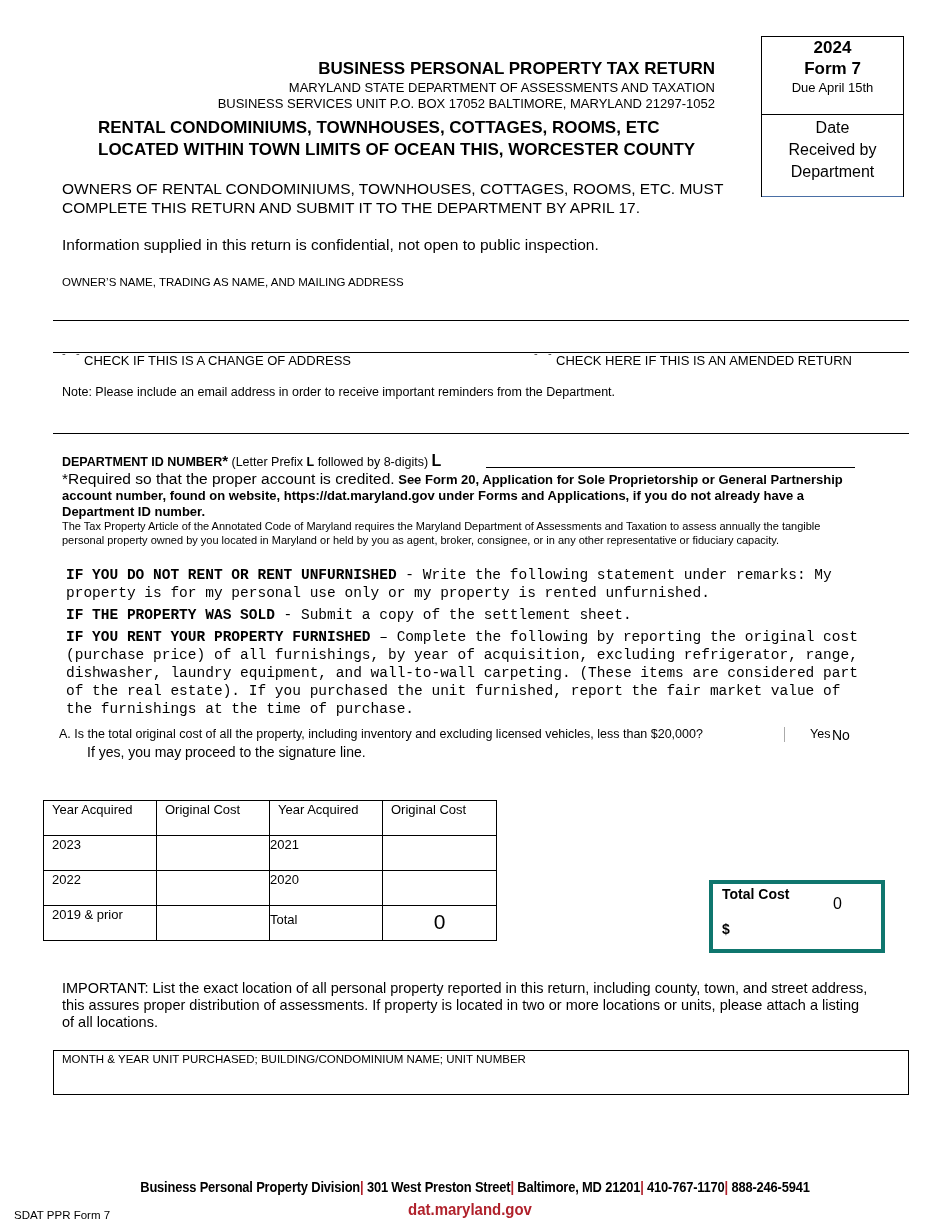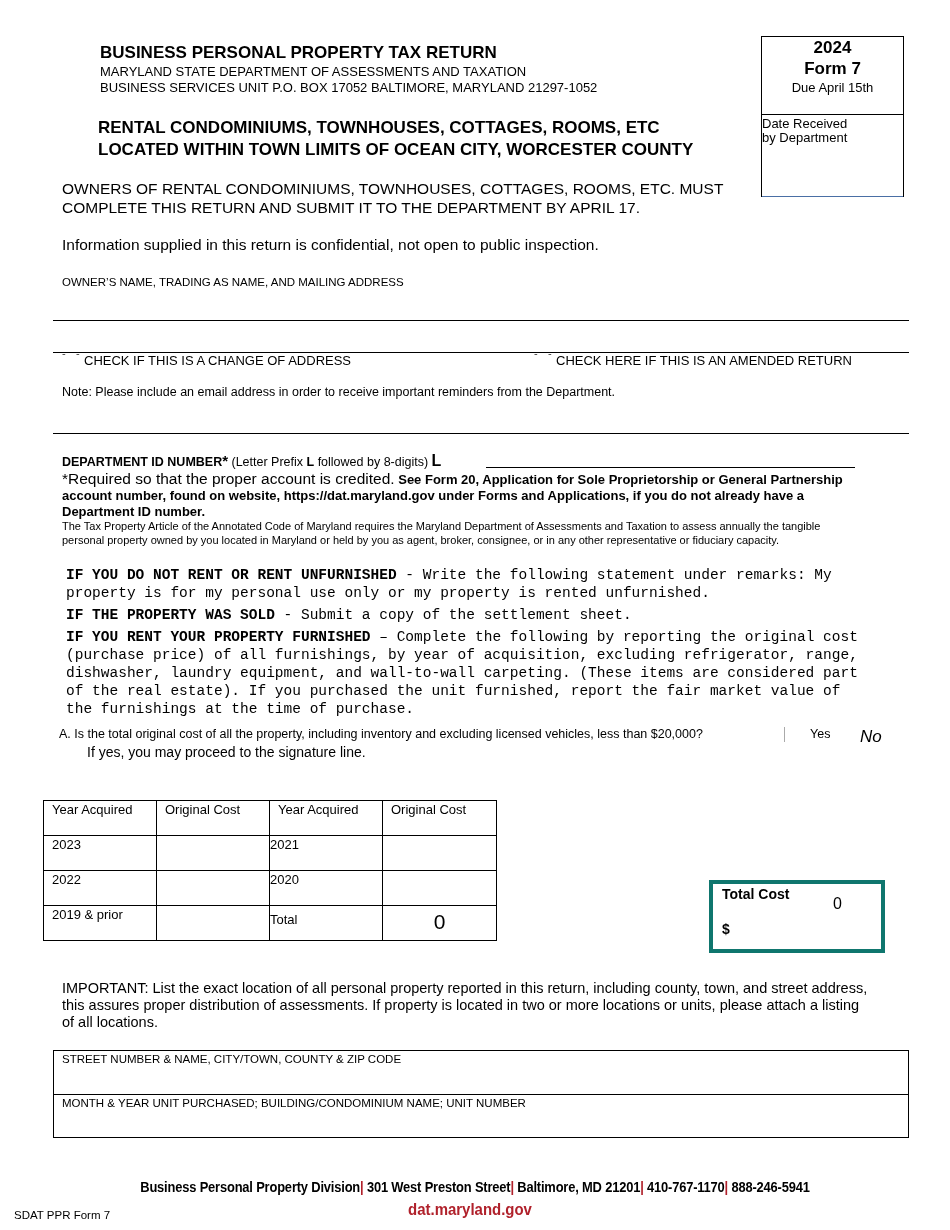--- a/index.html
+++ b/index.html
@@ -1,35 +1,35 @@
 <!DOCTYPE html>
 <html><head>
 <meta charset="utf-8">
 <style>
   html, body { margin: 0; padding: 0; background: #ffffff; }
   body { width: 950px; height: 1230px; position: relative; overflow: hidden;
          font-family: "Liberation Sans", sans-serif; color: #000; }
   .abs { position: absolute; }
-  .center { text-align: left; }
+  .center { text-align: right; margin-top: 16px; }
   .b { font-weight: bold; }
 
   
   #hdr-title { left: 100px; top: 43px; width: 615px; font-size: 17px; font-weight: bold; }
   #hdr-sub1 { left: 100px; top: 64px; width: 615px; font-size: 13px; }
   #hdr-sub2 { left: 100px; top: 80px; width: 615px; font-size: 13px; }
   #hdr-h2a { left: 98px; top: 118px; font-size: 17px; font-weight: bold; }
   #hdr-h2b { left: 98px; top: 140px; font-size: 17px; font-weight: bold; }
 
   
   #formbox { left: 761px; top: 36px; width: 141px; height: 159px; border: 1px solid #000; }
   #formbox .top { height: 77px; border-bottom: 1px solid #000; text-align: center; }
   #fb-year { font-size: 17px; font-weight: bold; padding-top: 1px; line-height: 20px; }
   #fb-form { font-size: 17px; font-weight: bold; line-height: 21px; }
   #fb-due { font-size: 13px; line-height: 18px; }
-  #fb-recv { font-size: 13px; text-align: left; padding-top: 2px; line-height: 14px; }
+  #fb-recv { font-size: 16px; text-align: center; padding-top: 2px; line-height: 22px; }
   #formbox .bot-line { position: absolute; left: 0; right: 0; bottom: -1px; height: 1px; background: #4a6fa5; }
 
   
   #intro { left: 62px; top: 179px; width: 680px; font-size: 15.5px; line-height: 19px; }
   #intro2 { left: 62px; top: 236px; font-size: 15.5px; }
   #owner-lbl { left: 62px; top: 276px; font-size: 11.5px; }
   .hline { position: absolute; height: 1px; background: #000; }
 
   .chk { position: absolute; font-size: 13px; text-align: center; }
   .chk .tick { display: inline-block; width: 22px; font-size: 10px; vertical-align: top; letter-spacing: 4px; }
@@ -40,21 +40,21 @@
   #dept .big { font-size: 16px; font-weight: bold; }
   #dept-line { left: 486px; top: 467px; width: 369px; }
   #req { left: 62px; top: 471px; width: 800px; font-size: 13px; line-height: 16px; }
   #req .lead { font-size: 15.5px; }
   #law { left: 62px; top: 519px; width: 780px; font-size: 11px; line-height: 14px; }
   #instr { left: 62px; top: 562px; width: 810px; font-size: 14.5px; line-height: 18px; }
   #instr p { margin: 4px; font-family: Liberation Mono, monospace; }
 
   #qa { left: 59px; top: 727px; font-size: 12.5px; }
   #qa-yes { left: 810px; top: 727px; font-size: 12.5px; }
-  #qa-no { left: 860px; top: 727px; font-size: 17px; font-style: italic; }
+  #qa-no { left: 832px; top: 727px; font-size: 14px; }
   #qa-sub { left: 87px; top: 744px; font-size: 14px; }
   #qa-bar { left: 784px; top: 727px; width: 1px; height: 15px; background: #aaa; }
 
   
   #cost-table { left: 43px; top: 800px; border-collapse: collapse; font-size: 13px; }
   #cost-table td { border: 1px solid #000; width: 113px; height: 35px; vertical-align: top; padding: 1px 0 0 8px; box-sizing: border-box; }
   #cost-table td.cnt { padding-left: 0; }
   #cost-table td.c4 { width: 114px; }
   #cost-table td.zero { font-size: 21px; text-align: center; padding: 4px 0 0 0; }
 
@@ -74,21 +74,21 @@
   #footer2 { left: 0; top: 1200px; width: 940px; font-size: 17px; font-weight: bold; text-align: center; color: #b0212b; transform: scaleX(0.88); }
   #footer-code { left: 14px; top: 1209px; font-size: 11.5px; }
 </style>
 </head>
 <body>
 
 <div class="abs center" id="hdr-title">BUSINESS PERSONAL PROPERTY TAX RETURN</div>
 <div class="abs center" id="hdr-sub1">MARYLAND STATE DEPARTMENT OF ASSESSMENTS AND TAXATION</div>
 <div class="abs center" id="hdr-sub2">BUSINESS SERVICES UNIT  P.O. BOX 17052 BALTIMORE, MARYLAND 21297-1052</div>
 <div class="abs" id="hdr-h2a">RENTAL CONDOMINIUMS, TOWNHOUSES, COTTAGES, ROOMS, ETC</div>
-<div class="abs" id="hdr-h2b">LOCATED WITHIN TOWN LIMITS OF OCEAN CITY, WORCESTER COUNTY</div>
+<div class="abs" id="hdr-h2b">LOCATED WITHIN TOWN LIMITS OF OCEAN THIS, WORCESTER COUNTY</div>
 
 <div class="abs" id="formbox">
   <div class="top">
     <div id="fb-year">2024</div>
     <div id="fb-form">Form 7</div>
     <div id="fb-due">Due April 15th</div>
   </div>
   <div id="fb-recv">
     <span style="display:inline-block;width:100px;">Date Received by Department</span>
   </div>
@@ -171,24 +171,20 @@
 <div class="abs" id="totalbox">
   <div class="abs" id="tb-lbl">Total Cost</div>
   <div class="abs" id="tb-val">0</div>
   <div class="abs" id="tb-dollar">$</div>
 </div>
 
 <div class="abs" id="important">IMPORTANT: List the exact location of all personal property reported in this return, including county, town, and street address, this assures proper distribution of assessments. If property is located in two or more locations or units, please attach a listing of all locations.</div>
 
 <div class="abs" id="loc">
   <div class="row">
-    <div>STREET NUMBER &amp; NAME, CITY/TOWN, COUNTY &amp; ZIP CODE</div>
-    <div></div>
-  </div>
-  <div class="row">
     <div>MONTH &amp; YEAR UNIT PURCHASED;  BUILDING/CONDOMINIUM NAME; UNIT NUMBER</div>
     <div></div>
   </div>
 </div>
 
 <div class="abs" id="footer1">
   <span>Business Personal Property Division</span><span class="sep">|</span><span> 301 West Preston Street</span><span class="sep">|</span><span> Baltimore, MD 21201</span><span class="sep">|</span><span> 410-767-1170</span><span class="sep">|</span><span> 888-246-5941</span>
 </div>
 <div class="abs" id="footer2">dat.maryland.gov</div>
 <div class="abs" id="footer-code">SDAT PPR Form 7</div>

